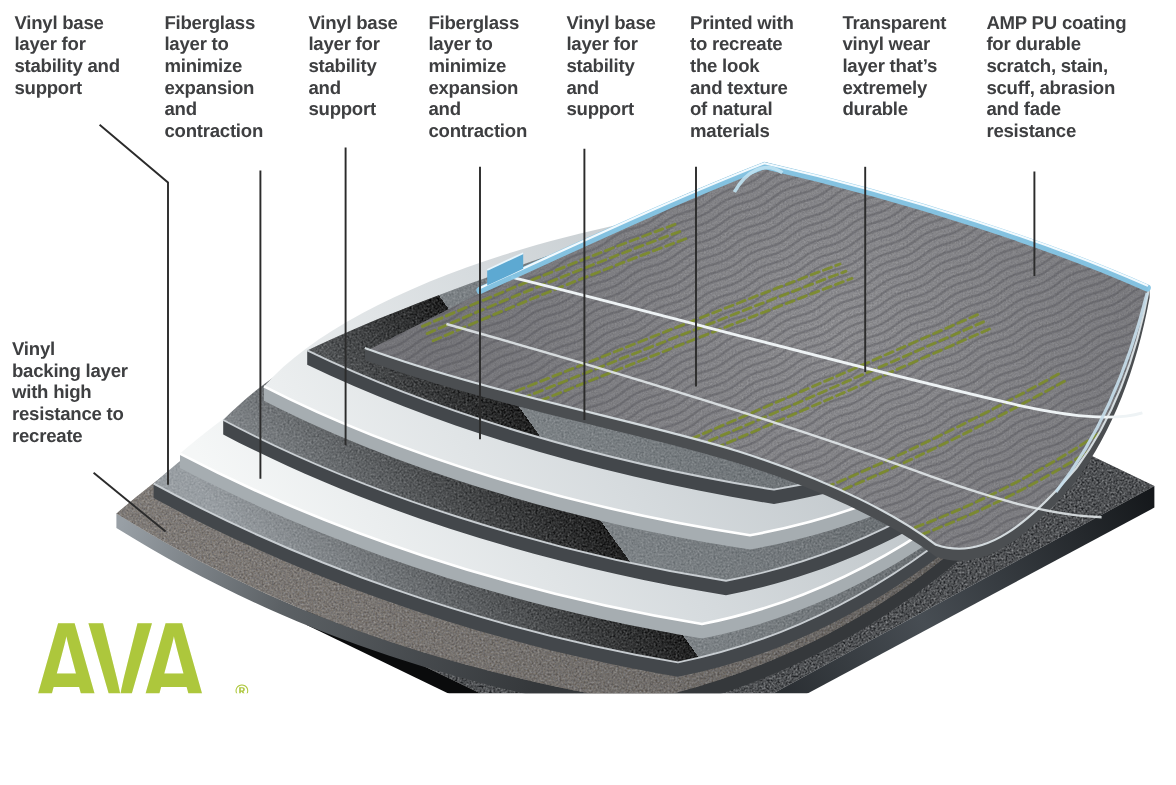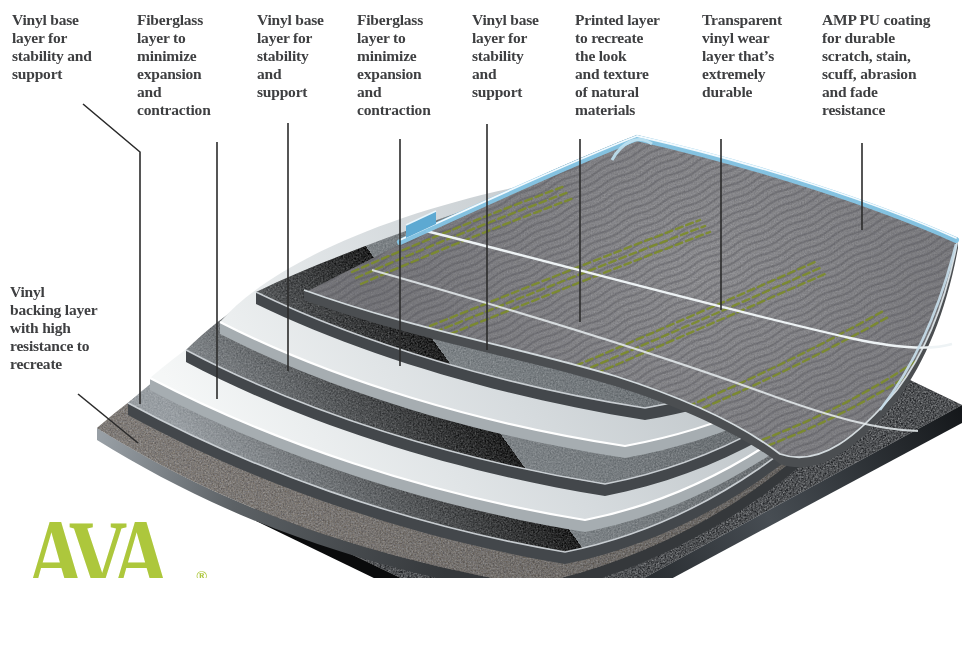--- a/index.html
+++ b/index.html
@@ -1,17 +1,17 @@
 <!DOCTYPE html>
 <html><head>
 <meta charset="utf-8">
 <style>
   html,body{margin:0;padding:0;background:#ffffff;}
   .stage{position:relative;width:980px;height:578px;background:#fff;overflow:hidden;
-         font-family:Liberation Serif, serif;border-radius:28px;}
+         font-family:Liberation Sans, sans-serif;border-radius:28px;}
   .stage svg{position:absolute;left:0;top:0;}
   .callout{position:absolute;font-weight:700;font-size:15.5px;line-height:18px;
            color:#3e3f41;letter-spacing:-0.2px;white-space:pre-line;}
   .brand{position:absolute;left:26px;top:504px;font-weight:700;font-size:104px;line-height:1;
          letter-spacing:-7px;transform:scaleX(0.78);transform-origin:0 0;}
   .regmark{position:absolute;left:196px;top:568px;font-weight:700;font-size:15px;}
   .product{position:absolute;left:30px;top:600px;font-weight:700;font-size:30px;letter-spacing:-0.5px;}
 </style>
 </head>
 <body>
@@ -207,21 +207,21 @@
 layer to
 minimize
 expansion
 and
 contraction</div>
 <div class="callout" style="left:472px;top:11px;width:80px">Vinyl base
 layer for
 stability
 and
 support</div>
-<div class="callout" style="left:575px;top:11px;width:96px">Printed layer
+<div class="callout" style="left:575px;top:11px;width:96px">Printed with
 to recreate
 the look
 and texture
 of natural
 materials</div>
 <div class="callout" style="left:702px;top:11px;width:100px">Transparent
 vinyl wear
 layer that’s
 extremely
 durable</div>

